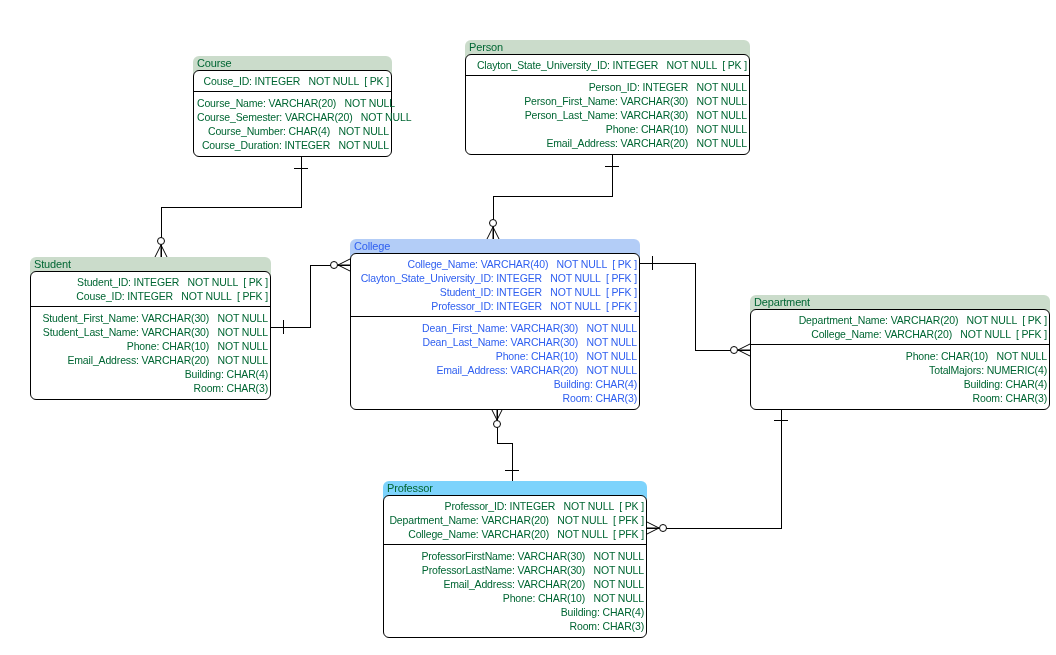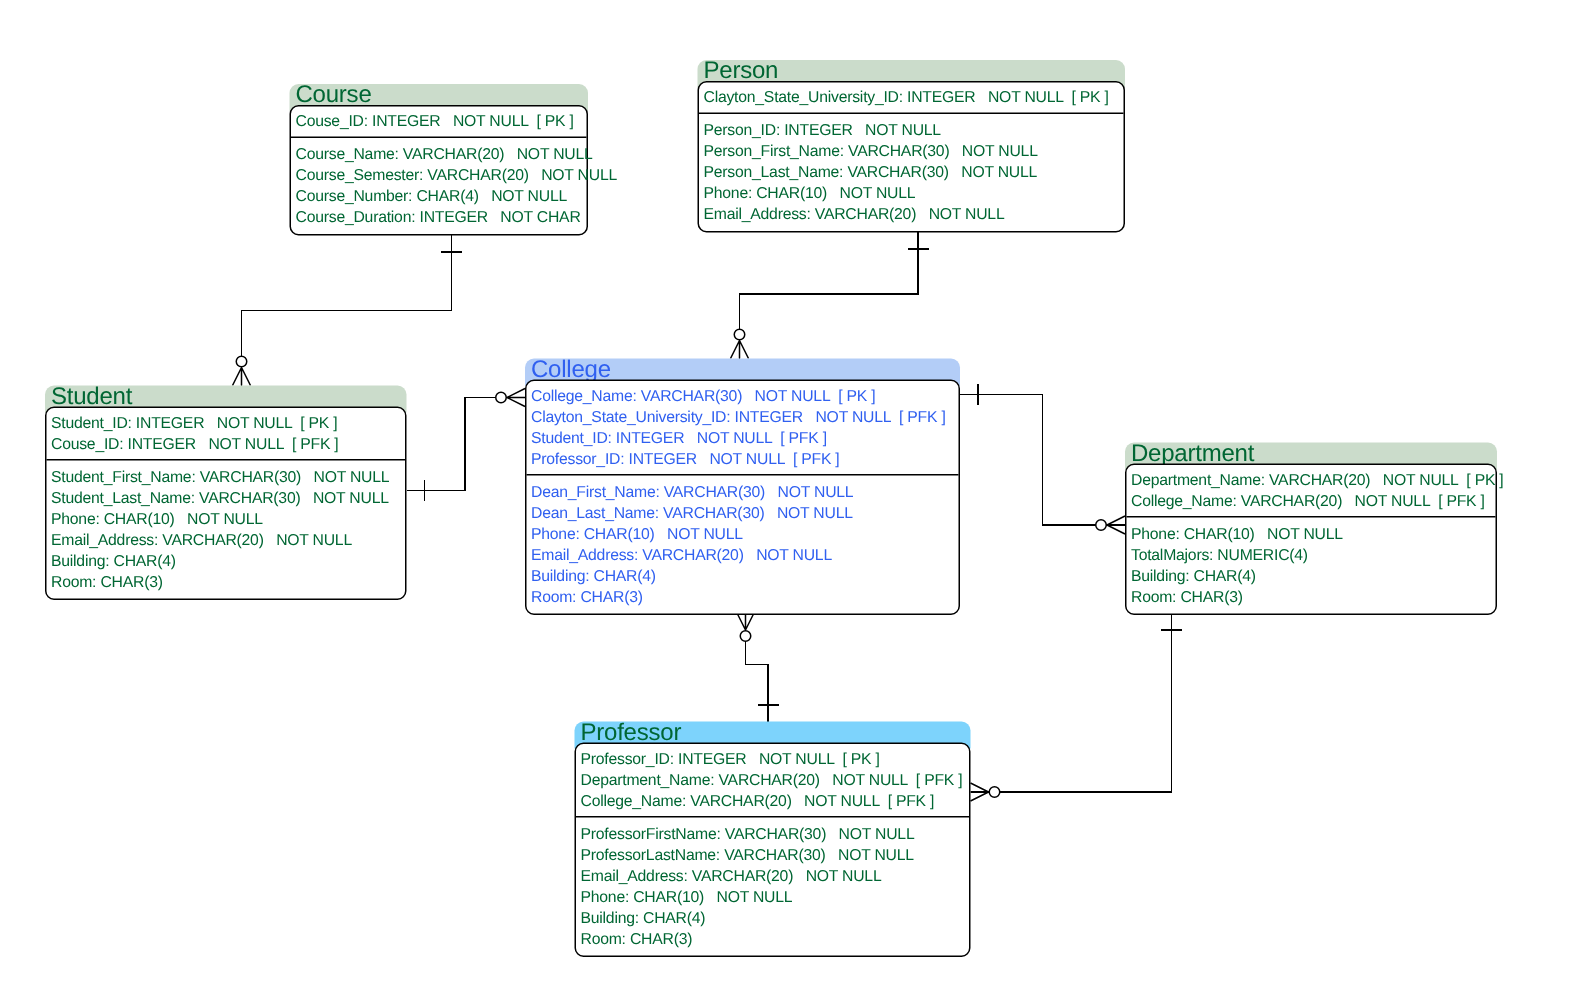--- a/index.html
+++ b/index.html
@@ -22,21 +22,21 @@
     position: absolute;
     font-size: 10.5px;
     letter-spacing: -0.15px;
   }
   .strip {
     position: relative;
     height: 18px;
     line-height: 15px;
     padding-left: 4px;
     border-radius: 6px 6px 0 0;
-    font-size: 16px;
+    font-size: 11px;
     box-sizing: border-box;
     z-index: 1;
   }
   .box {
     position: relative;
     margin-top: -4px;
     background: #ffffff;
     border: 1px solid #000000;
     border-radius: 6px;
     z-index: 2;
@@ -45,20 +45,21 @@
     padding: 3px 2px 3px 3px;
     border-bottom: 1px solid #000000;
   }
   .attrs {
     padding: 4px 2px 4px 3px;
   }
   .row {
     height: 14px;
     line-height: 14px;
     white-space: pre;
+    text-align: right;
   }
 </style>
 </head>
 <body>
 
 <div class="canvas">
   <svg id="connector-layer" viewBox="0 0 1056 655" style="stroke: rgb(0, 0, 0);">
       <g shape-rendering="crispEdges">
         <path d="M301 155 L 301 207 L 161 207 L 161 257"></path>
         <path d="M294 168 H308"></path>
@@ -100,21 +101,21 @@
   <div class="entity" id="entity-course" style="left: 193px; top: 56px; width: 199px; color: rgb(0, 102, 51);">
     <div class="strip" style="background: rgb(203, 220, 203);">Course</div>
     <div class="box">
       <div class="keys">
           <div class="row">Couse_ID: INTEGER   NOT NULL  [ PK ]</div>
         </div>
       <div class="attrs">
           <div class="row">Course_Name: VARCHAR(20)   NOT NULL</div>
           <div class="row">Course_Semester: VARCHAR(20)   NOT NULL</div>
           <div class="row">Course_Number: CHAR(4)   NOT NULL</div>
-          <div class="row">Course_Duration: INTEGER   NOT CHAR</div>
+          <div class="row">Course_Duration: INTEGER   NOT NULL</div>
         </div>
     </div>
   </div>
 
   <div class="entity" id="entity-person" style="left: 465px; top: 40px; width: 285px; color: rgb(0, 102, 51);">
     <div class="strip" style="background: rgb(203, 220, 203);">Person</div>
     <div class="box">
       <div class="keys">
           <div class="row">Clayton_State_University_ID: INTEGER   NOT NULL  [ PK ]</div>
         </div>
@@ -143,37 +144,37 @@
           <div class="row">Building: CHAR(4)</div>
           <div class="row">Room: CHAR(3)</div>
         </div>
     </div>
   </div>
 
   <div class="entity" id="entity-college" style="left: 350px; top: 239px; width: 290px; color: rgb(48, 96, 240); border-radius: 25px;">
     <div class="strip" style="background: rgb(179, 205, 247);">College</div>
     <div class="box">
       <div class="keys">
-          <div class="row">College_Name: VARCHAR(30)   NOT NULL  [ PK ]</div>
+          <div class="row">College_Name: VARCHAR(40)   NOT NULL  [ PK ]</div>
           <div class="row">Clayton_State_University_ID: INTEGER   NOT NULL  [ PFK ]</div>
           <div class="row">Student_ID: INTEGER   NOT NULL  [ PFK ]</div>
           <div class="row">Professor_ID: INTEGER   NOT NULL  [ PFK ]</div>
         </div>
       <div class="attrs">
           <div class="row">Dean_First_Name: VARCHAR(30)   NOT NULL</div>
           <div class="row">Dean_Last_Name: VARCHAR(30)   NOT NULL</div>
           <div class="row">Phone: CHAR(10)   NOT NULL</div>
           <div class="row">Email_Address: VARCHAR(20)   NOT NULL</div>
           <div class="row">Building: CHAR(4)</div>
           <div class="row">Room: CHAR(3)</div>
         </div>
     </div>
   </div>
 
-  <div class="entity" id="entity-department" style="left: 750px; top: 295px; width: 248px; color: rgb(0, 102, 51);">
+  <div class="entity" id="entity-department" style="left: 750px; top: 295px; width: 300px; color: rgb(0, 102, 51);">
     <div class="strip" style="background: rgb(203, 220, 203);">Department</div>
     <div class="box">
       <div class="keys">
           <div class="row">Department_Name: VARCHAR(20)   NOT NULL  [ PK ]</div>
           <div class="row">College_Name: VARCHAR(20)   NOT NULL  [ PFK ]</div>
         </div>
       <div class="attrs">
           <div class="row">Phone: CHAR(10)   NOT NULL</div>
           <div class="row">TotalMajors: NUMERIC(4)</div>
           <div class="row">Building: CHAR(4)</div>

